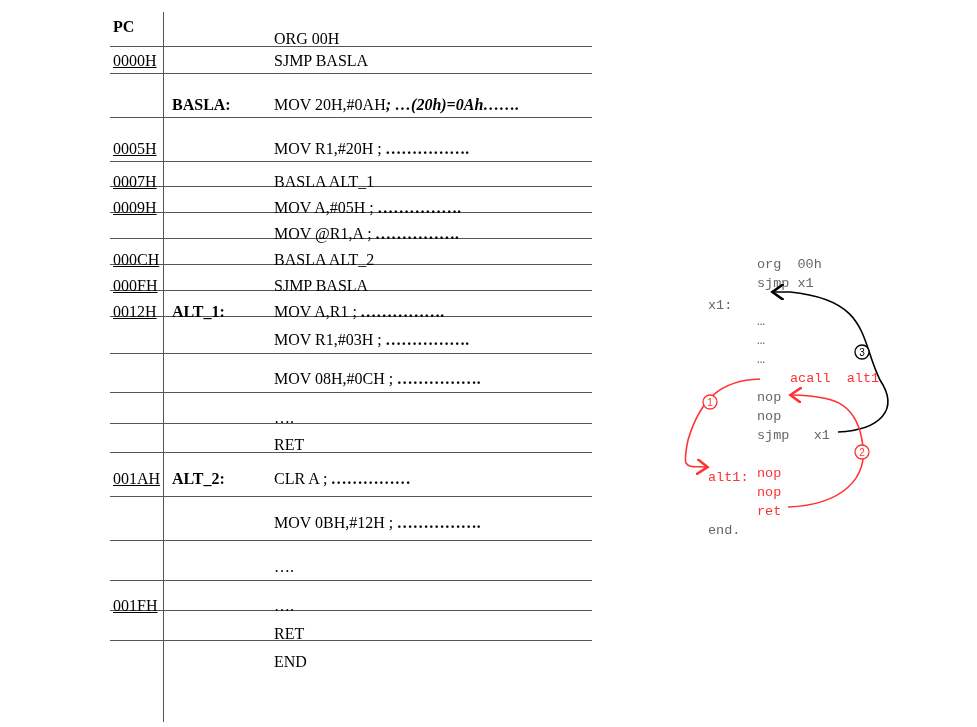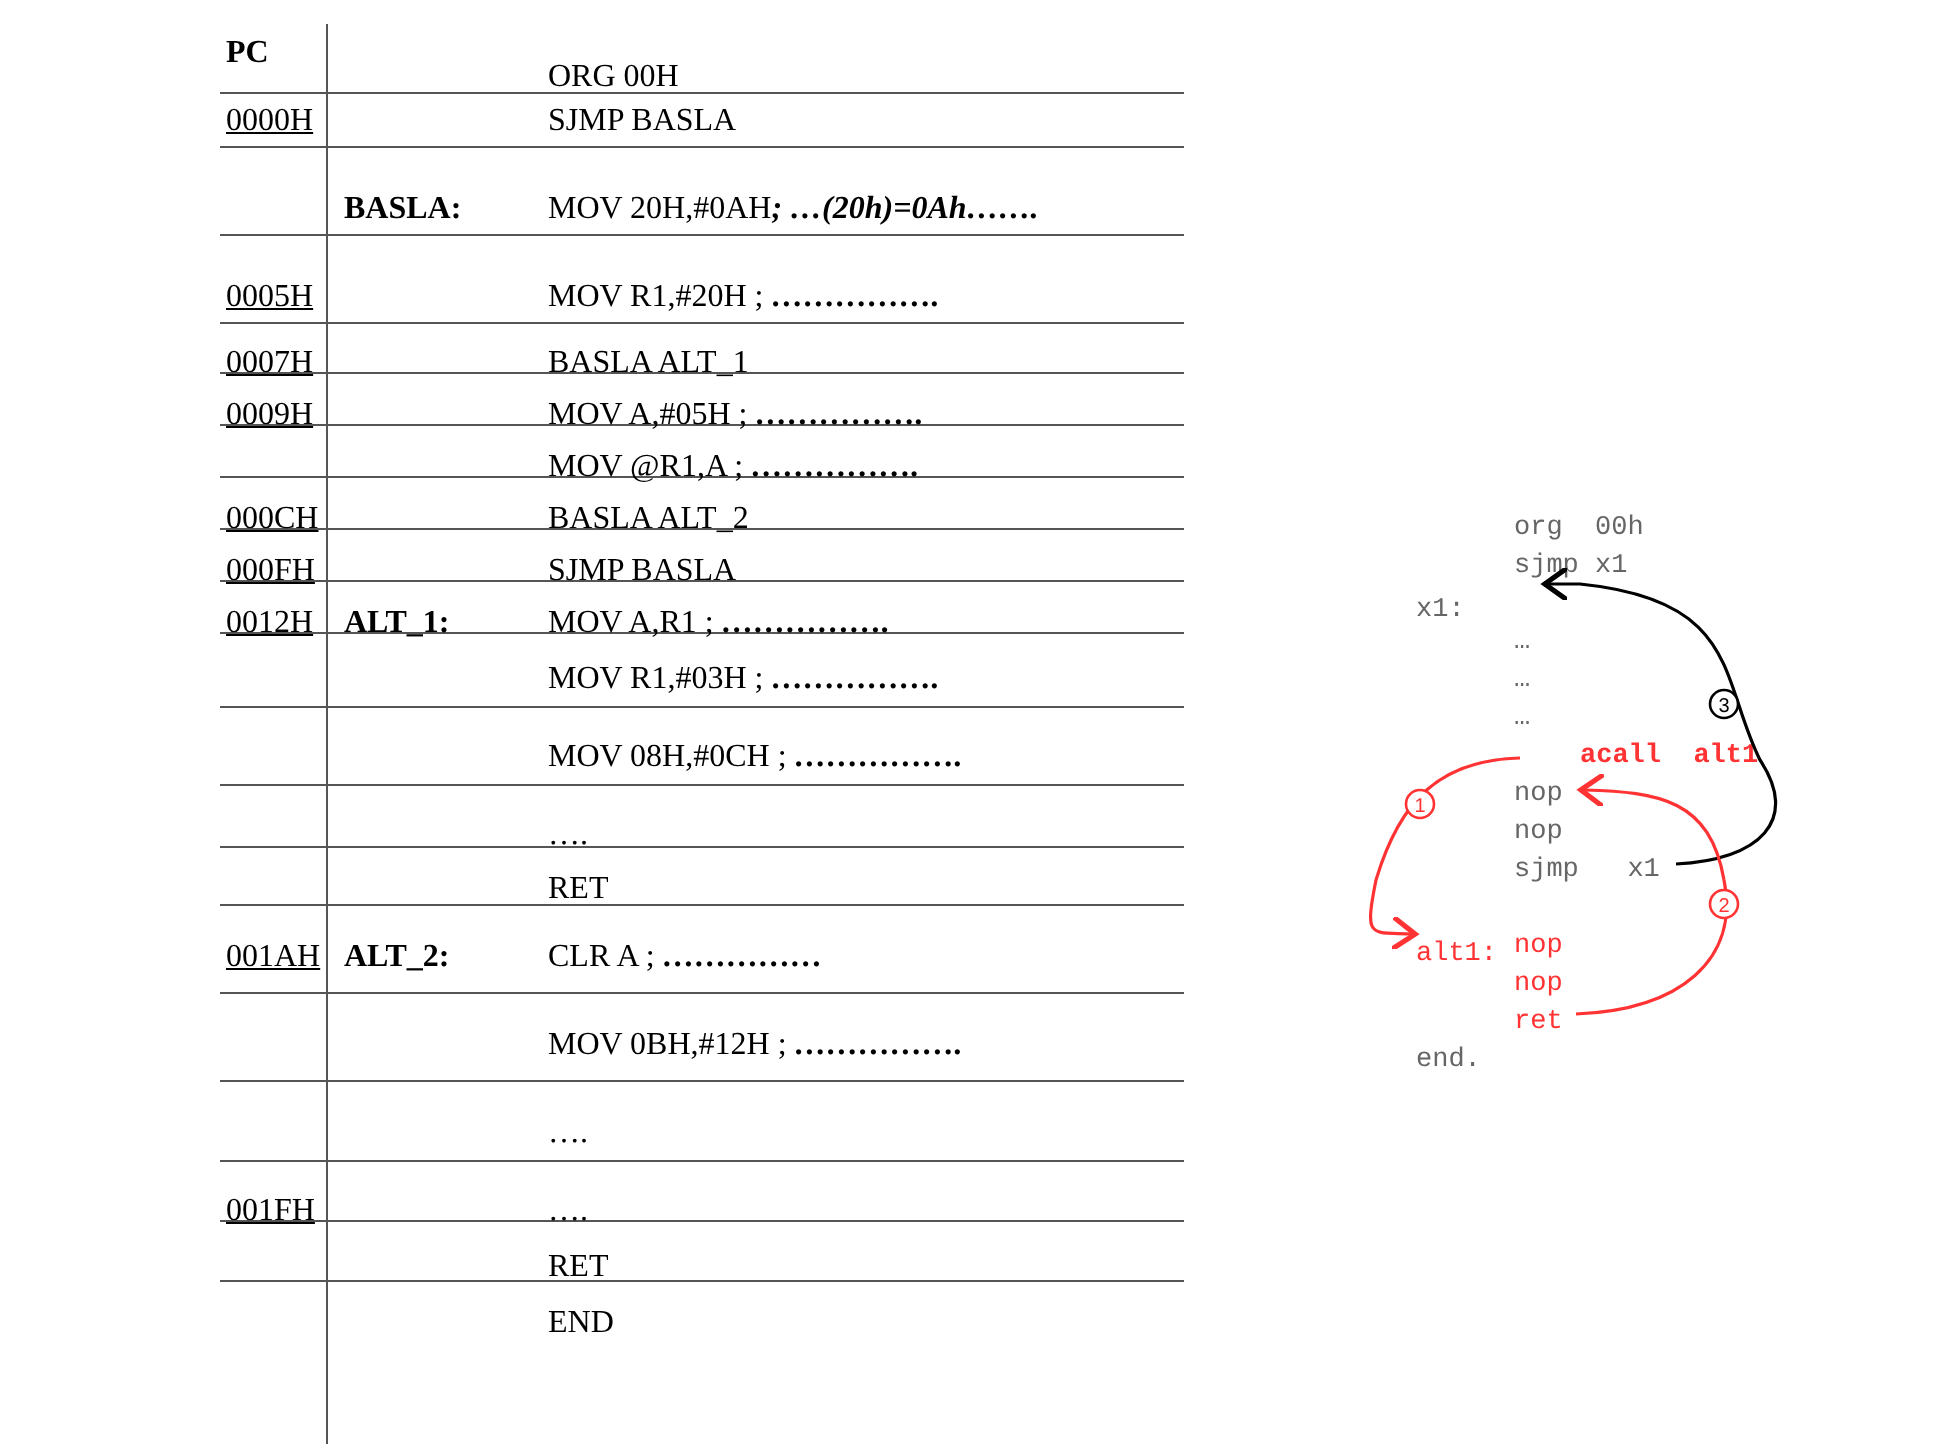--- a/index.html
+++ b/index.html
@@ -148,21 +148,21 @@
 </div>
 
 <div>
   <div id="code-lines">
       <div class="code gray" style="left: 757px; top: 255px;">org  00h</div>
       <div class="code gray" style="left: 757px; top: 274px;">sjmp x1</div>
       <div class="code gray" style="left: 708px; top: 296px;">x1:</div>
       <div class="code gray" style="left: 757px; top: 312px;">…</div>
       <div class="code gray" style="left: 757px; top: 331px;">…</div>
       <div class="code gray" style="left: 757px; top: 350px;">…</div>
-      <div class="code red" style="left: 790px; top: 369px; font-weight: bold;">acall  alt1</div>
+      <div class="code red" style="left: 790px; top: 369px;">acall  alt1</div>
       <div class="code gray" style="left: 757px; top: 388px;">nop</div>
       <div class="code gray" style="left: 757px; top: 407px;">nop</div>
       <div class="code gray" style="left: 757px; top: 426px;">sjmp   x1</div>
       <div class="code red" style="left: 708px; top: 468px;">alt1:</div>
       <div class="code red" style="left: 757px; top: 464px;">nop</div>
       <div class="code red" style="left: 757px; top: 483px;">nop</div>
       <div class="code red" style="left: 757px; top: 502px;">ret</div>
       <div class="code gray" style="left: 708px; top: 521px;">end.</div>
     </div>
   <svg width="977" height="727">

